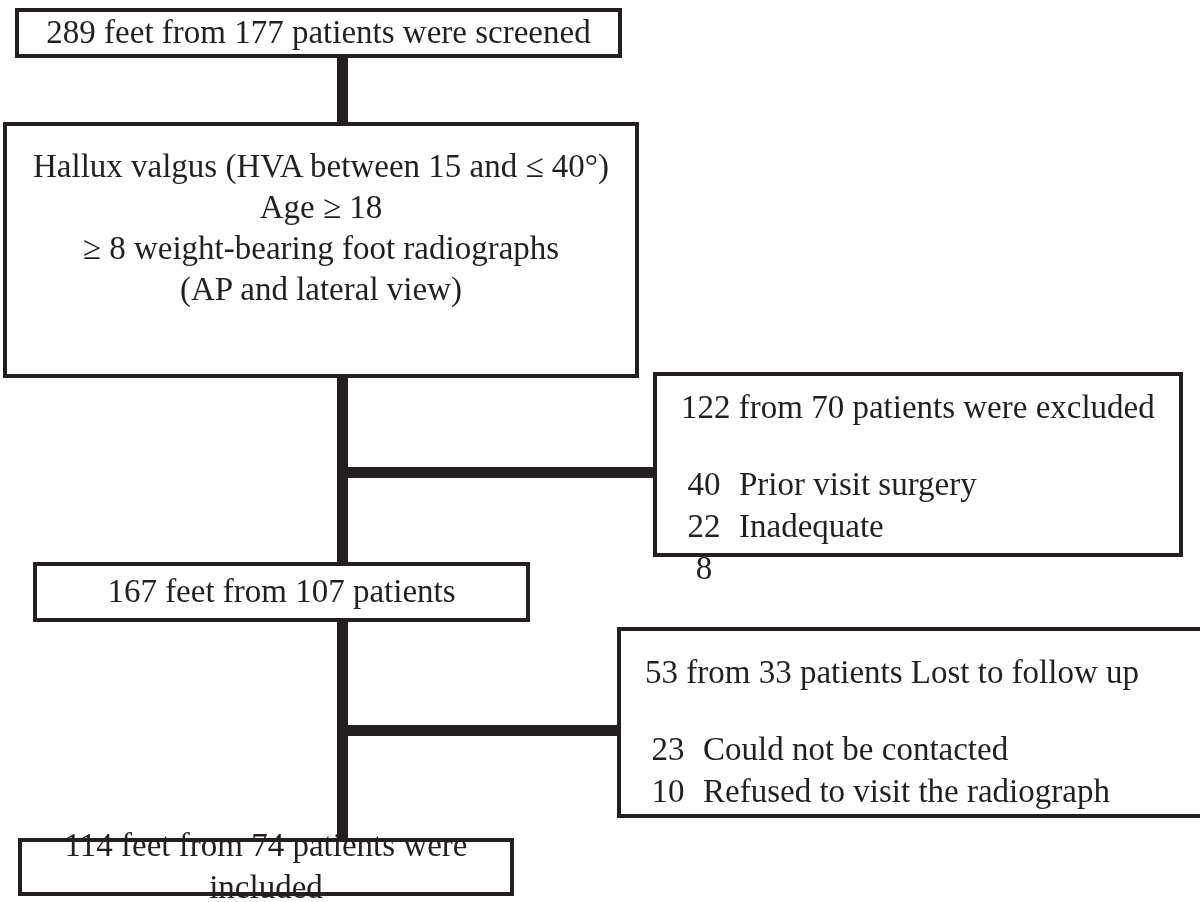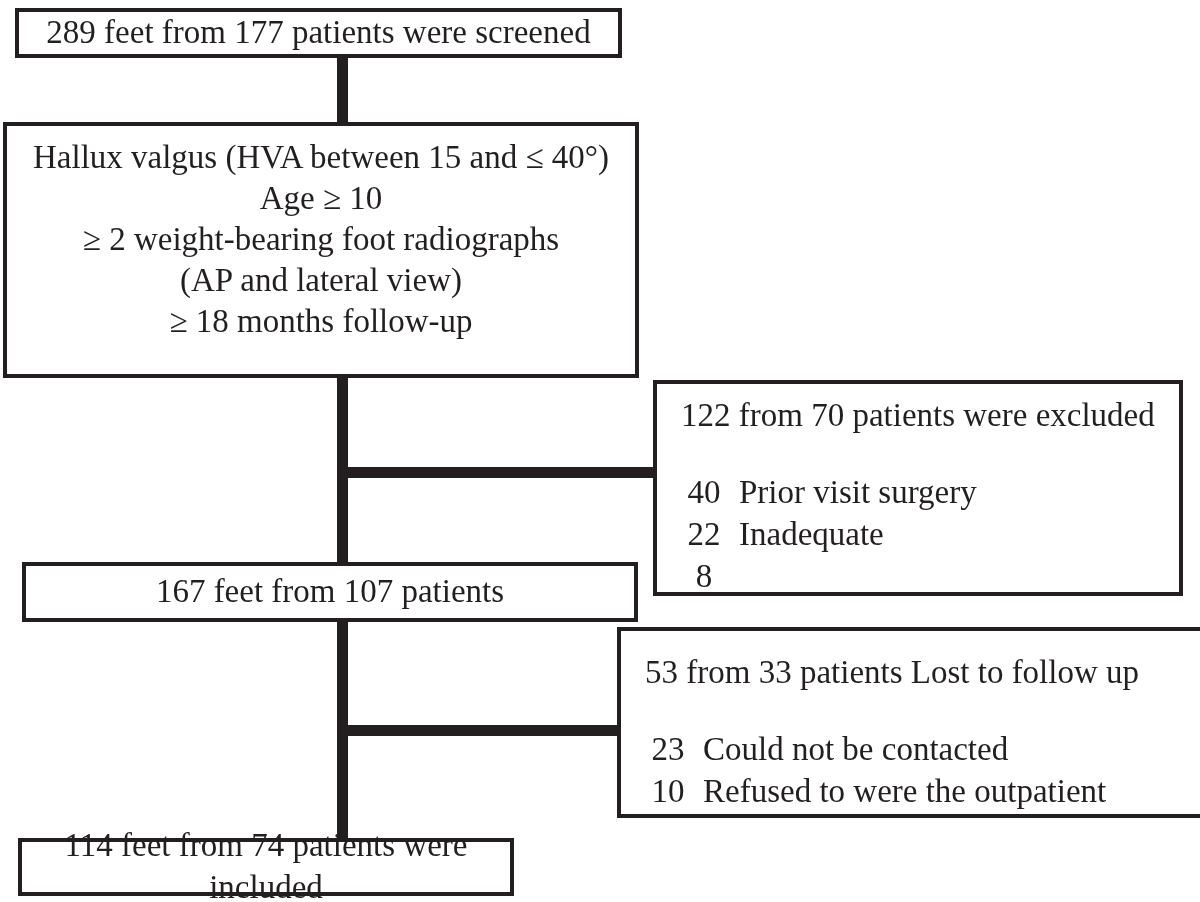--- a/index.html
+++ b/index.html
@@ -28,28 +28,28 @@
     background: var(--bg);
   }
   .box.center {
     display: flex;
     align-items: center;
     justify-content: center;
     text-align: center;
   }
   .criteria {
     left: 3px; top: 122px; width: 636px; height: 256px;
-    padding-top: 11px;
+    padding-top: 20px;
     text-align: center;
   }
   .criteria .line { line-height: 41px; }
   .screened { left: 15px; top: 8px;   width: 607px; height: 50px; }
-  .remaining { left: 22px; top: 562px; width: 616px; height: 60px; }
+  .remaining { left: 33px; top: 562px; width: 497px; height: 60px; }
   .included { left: 18px; top: 838px; width: 496px; height: 58px; }
-  .excluded { left: 653px; top: 380px; width: 530px; height: 216px; padding: 10px 2px 0 24px; }
+  .excluded { left: 653px; top: 372px; width: 530px; height: 185px; padding: 10px 2px 0 24px; }
   .lost     { left: 617px; top: 627px; width: 670px; height: 191px; padding: 20px 10px 0 24px; }
   .side-title { line-height: 42px; white-space: nowrap; }
   .side-items { margin-top: 35px; }
   .item { display: flex; line-height: 42px; white-space: nowrap; }
   .item .num {
     width: 46px;
     text-align: center;
     flex: 0 0 auto;
     margin-right: 12px;
   }
@@ -73,24 +73,23 @@
   <div class="connector v3"></div>
   <div class="connector h1"></div>
   <div class="connector h2"></div>
 
   <div class="box center screened">
     <span>289 feet from 177 patients were screened</span>
   </div>
 
   <div class="box criteria">
     <div class="line">Hallux valgus (HVA between 15 and ≤ 40°)</div>
-    <div class="line">Age ≥ 10</div>
-    <div class="line">≥ 2 weight-bearing foot radiographs</div>
+    <div class="line">Age ≥ 18</div>
+    <div class="line">≥ 8 weight-bearing foot radiographs</div>
     <div class="line">(AP and lateral view)</div>
-    <div class="line">≥ 18 months follow-up</div>
   </div>
 
   <div class="box excluded">
     <div class="side-title">122 from 70 patients were excluded</div>
     <div class="side-items">
       <div class="item">
         <span class="num">40</span>
         <span>Prior visit surgery</span>
       </div>
       <div class="item">
@@ -109,21 +108,21 @@
 
   <div class="box lost">
     <div class="side-title">53 from 33 patients Lost to follow up</div>
     <div class="side-items">
       <div class="item">
         <span class="num">23</span>
         <span>Could not be contacted</span>
       </div>
       <div class="item">
         <span class="num">10</span>
-        <span>Refused to were the outpatient</span>
+        <span>Refused to visit the radiograph</span>
       </div>
     </div>
   </div>
 
   <div class="box center included">
     <span>114 feet from 74 patients were included</span>
   </div>
 
 </div>
 

